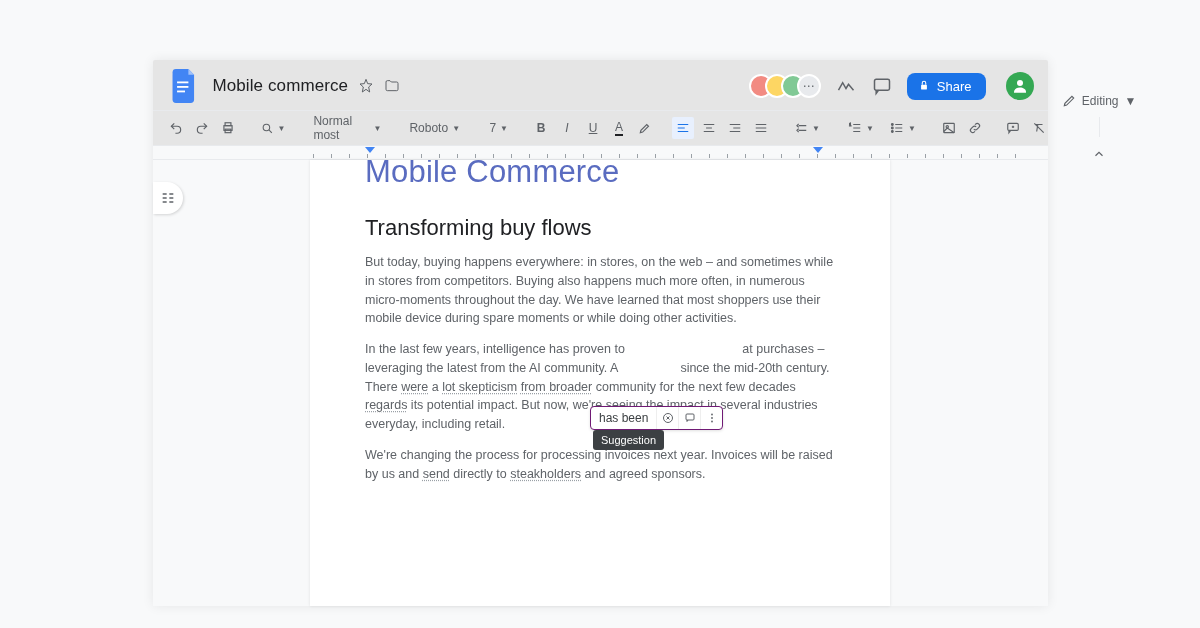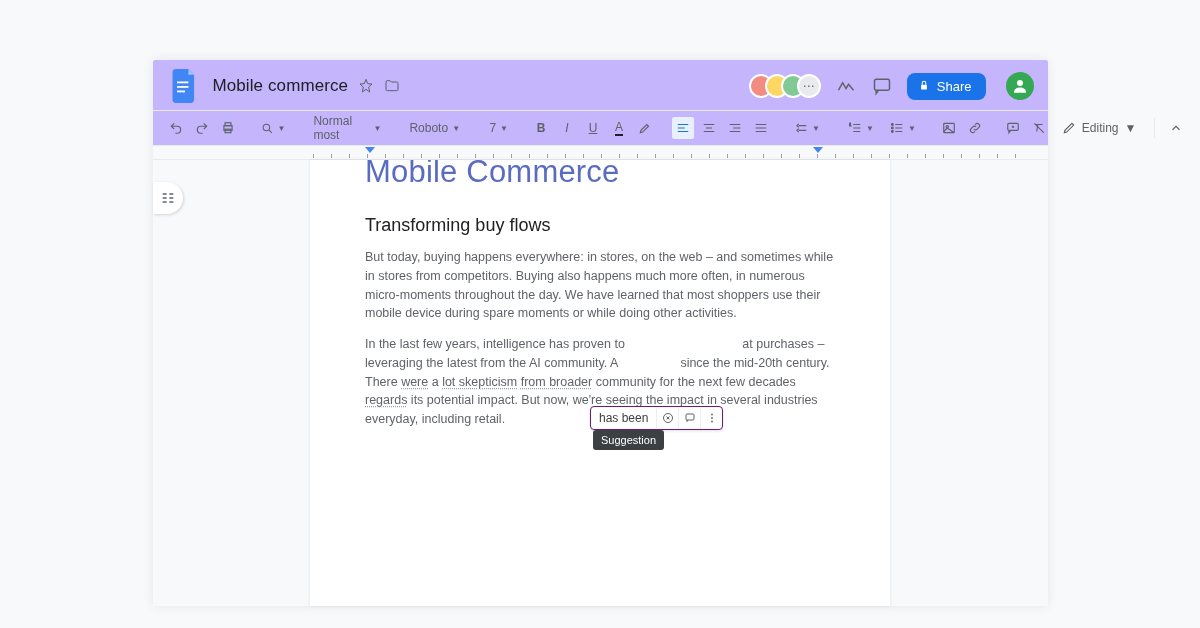--- a/index.html
+++ b/index.html
@@ -9,21 +9,21 @@
     background: #f8f9fa;
     font-family: Arial, sans-serif;
     display: flex;
     justify-content: center;
     align-items: flex-start;
     padding-top: 60px;
     overflow: hidden;
   }
   .window {
     width: 895px;
-    background: #c4b5fd;
+    background: #e5e5e5;
     box-shadow: 0 0 12px rgba(0,0,0,0.08);
     border-radius: 2px 2px 0 0;
     position: relative;
   }
   .titlebar { display:flex; align-items:center; padding: 8px 14px 0 14px; }
   .doc-icon { width:36px; height:36px; display:flex; align-items:center; justify-content:center; margin-right:10px; }
   .doc-icon svg { width:28px; height:34px; }
   .title-col { flex:1; display:flex; flex-direction:column; }
   .title-row { display:flex; align-items:center; gap:10px; }
   .doc-title { font-size:17px; color:#202124; letter-spacing:0.1px; }
@@ -36,31 +36,31 @@
   .avatar:first-child { margin-left:0; }
   .icon-btn { width:22px; height:22px; color:#5f6368; cursor:pointer; display:flex; align-items:center; justify-content:center; }
   .share-btn { background:#1a73e8; color:#fff; border-radius:8px; padding:6px 14px 6px 10px; font-size:13px; display:flex; align-items:center; gap:6px; cursor:pointer; }
   .user-avatar { width:28px; height:28px; border-radius:50%; background:#34a853; display:flex; align-items:center; justify-content:center; margin-left:6px; }
   .toolbar { height:36px; border-top:1px solid #e8eaed; border-bottom:1px solid #e8eaed; margin-top:6px; display:flex; align-items:center; padding:0 12px; font-size:12px; color:#5f6368; gap:4px; }
   .tb-sep { width:1px; height:20px; background:#e8eaed; margin:0 4px; }
   .tb-btn { padding:4px; cursor:pointer; border-radius:2px; color:#5f6368; display:flex; align-items:center; justify-content:center; min-width:22px; height:22px;}
   .tb-btn.active { background:#e8f0fe; color:#1a73e8; }
   .tb-dd { padding:2px 6px; cursor:pointer; display:flex; align-items:center; gap:4px; }
   .tb-dd .caret { font-size:8px; color:#5f6368; }
-  .toolbar-right { margin-left:auto; display:flex; align-items:center; gap:6px; }
+  .toolbar-right { margin-left:auto; display:flex; align-items:center; gap:6px;flex-direction:column; }
   .editing-btn { display:flex; align-items:center; gap:6px; padding:3px 8px; cursor:pointer; }
   .ruler { height:14px; background:#f8f9fa; position:relative; overflow:hidden; border-bottom:1px solid #e8eaed;}
   .ruler .tick { position:absolute; top:8px; width:1px; height:4px; background:#9aa0a6; }
   .ruler .marker { position:absolute; top:1px; width:0; height:0; border-left:5px solid transparent; border-right:5px solid transparent; border-top:6px solid #4285f4; }
   .workspace { display:flex; background:#f8f9fa; height:446px; position:relative; }
   .side-tab { position:absolute; left:0; top:22px; width:30px; height:32px; background:#fff; border-radius:0 16px 16px 0; box-shadow:1px 1px 3px rgba(0,0,0,0.15); display:flex; align-items:center; justify-content:center; color:#5f6368; cursor:pointer; }
   .page { margin:0 auto; width:580px; background:#fff; box-shadow:0 0 3px rgba(0,0,0,0.1); padding:0 55px 30px 55px; height:100%; overflow:hidden; position:relative; }
   .doc-h1 { font-size:31px; color:#5a6cc0; font-weight:400; letter-spacing:0.2px; line-height:1; margin-top:-4px; }
   .doc-date { font-size:12.5px; color:#c85a8f; margin-top:16px; }
-  .doc-h2 { font-size:18px; color:#202124; font-weight:500; margin-top:28px; }
+  .doc-h2 { font-size:22px; color:#202124; font-weight:500; margin-top:28px; }
   .doc-p { font-size:12.5px; color:#5f6368; line-height:1.5; margin-top:12px; }
   .doc-p .ul { text-decoration: underline dotted #9aa0a6; text-underline-offset:2px; cursor:pointer; }
   .suggest-pop { position:absolute; display:inline-flex; align-items:center; background:#fff; border:1px solid #701a75; border-radius:4px; box-shadow:0 1px 3px rgba(0,0,0,0.12); font-size:12px; color:#5f6368; height:24px; }
   .suggest-pop .sug-text { padding:0 8px; color:#3c4043; }
   .suggest-pop .sug-ico { width:22px; display:flex; align-items:center; justify-content:center; cursor:pointer; height:100%; border-left:1px solid #eee;}
   .tooltip { position:absolute; background:#3c4043; color:#fff; font-size:11px; padding:4px 8px; border-radius:3px; }
   svg { display:block; }
 </style>
 </head>
 <body>
@@ -330,20 +330,23 @@
         </svg>
     </div>
 
     <div class="page">
       <div class="doc-h1">Mobile Commerce</div>
       <div class="doc-h2">Transforming buy flows</div>
       <div class="doc-p">But today, buying happens everywhere: in stores, on the web – and sometimes while in stores from competitors. Buying also happens much more often, in numerous micro-moments throughout the day. We have learned that most shoppers use their mobile device during spare moments or while doing other activities.</div>
       <div class="doc-p">
         <span>In the last few years, intelligence has proven to </span><span style="display:inline-block;width:114px"></span><span>at purchases – leveraging the latest from the AI community. A</span><span style="display:inline-block;width:62px"></span><span>since the mid-20th century. There </span><span class="ul">were</span><span> a </span><span class="ul">lot skepticism</span><span> </span><span class="ul">from broader</span><span> community for the next few decades </span><span class="ul">regards</span><span> its potential impact. But now, we're seeing the impact in several industries everyday, including retail.</span>
       </div>
+      <div class="doc-p">
+        <span>We're changing the process for processing invoices next year. Invoices will be raised by us and </span><span class="ul">send</span><span> directly to </span><span class="ul">steakholders</span><span> and agreed sponsors.</span>
+      </div>
 
       <div class="suggest-pop" style="left:280px; top:246px;">
         <span class="sug-text">has been</span>
         <span class="sug-ico">
             <svg width="12" height="12" viewBox="0 0 24 24" fill="none" stroke="#5f6368" stroke-width="2">
               <circle cx="12" cy="12" r="9"></circle>
               <path d="M9 9l6 6M15 9l-6 6"></path>
             </svg>
           </span>
         <span class="sug-ico">

